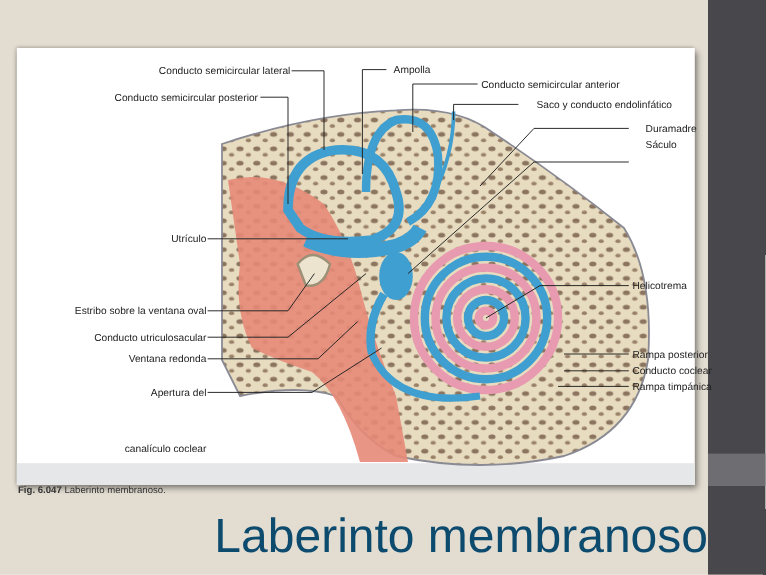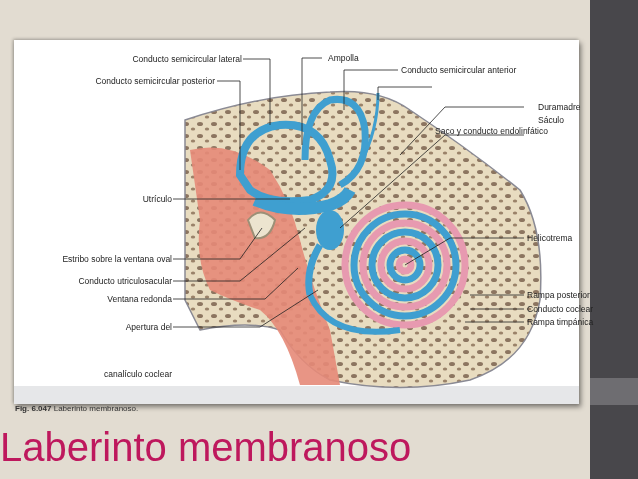--- a/index.html
+++ b/index.html
@@ -3,21 +3,21 @@
 <meta charset="utf-8">
 <style>
   html, body { margin:0; padding:0; }
   body { width:638px; height:479px; position:relative; overflow:hidden; background:#e2dcd1; font-family:"Liberation Sans", sans-serif; }
   .right-strip { position:absolute; left:590px; top:0; width:48px; height:479px; background:#48474b; }
   .right-band { position:absolute; left:590px; top:378px; width:48px; height:27px; background:#6e6d71; }
   .panel { position:absolute; left:14px; top:40px; width:565px; height:364px; background:#fff; box-shadow:2px 3px 5px rgba(0,0,0,0.45), -1px -1px 3px rgba(0,0,0,0.25); }
   .panel-footer { position:absolute; left:0; bottom:0; width:100%; height:18px; background:#e6e7e9; }
   .caption { position:absolute; left:15px; top:404px; font-size:8px; color:#333; }
   .caption b { font-weight:bold; }
-  .title { position:absolute; left:0; width:590px; top:425px; text-align:left; font-size:40px; color:#be185d; letter-spacing:0px; }
+  .title { position:absolute; left:0; width:590px; top:425px; text-align:right; font-size:40px; color:#0c4a6e; letter-spacing:0px; }
   svg.art { position:absolute; left:0; top:0; }
   .lbl { position:absolute; font-size:8.5px; color:#222; white-space:nowrap; line-height:10px; }
   .lbl.r { text-align:right; }
 </style>
 </head>
 <body>
 
 <div class="right-strip"></div>
 <div class="right-band"></div>
 
@@ -88,21 +88,21 @@
 <div class="lbl r" style="right:423px; top:76px;">Conducto semicircular posterior</div>
 <div class="lbl r" style="right:466px; top:194px;">Utrículo</div>
 <div class="lbl r" style="right:466px; top:254px;">Estribo sobre la ventana oval</div>
 <div class="lbl r" style="right:466px; top:276px;">Conducto utriculosacular</div>
 <div class="lbl r" style="right:466px; top:294px;">Ventana redonda</div>
 <div class="lbl r" style="right:466px; top:322px;">Apertura del</div>
 <div class="lbl r" style="right:466px; top:334px;margin-top:35px;">canalículo coclear</div>
 
 <div class="lbl" style="left:328px; top:53px;">Ampolla</div>
 <div class="lbl" style="left:401px; top:65px;">Conducto semicircular anterior</div>
-<div class="lbl" style="left:435px; top:82px;margin-top:44px;">Saco y conducto endolinfático</div>
+<div class="lbl" style="left:447px; top:82px;">Saco y conducto endolinfático</div>
 <div class="lbl" style="left:538px; top:102px;">Duramadre</div>
 <div class="lbl" style="left:538px; top:115px;">Sáculo</div>
 <div class="lbl" style="left:527px; top:233px;text-align:center;">Helicotrema</div>
 <div class="lbl" style="left:527px; top:290px;">Rampa posterior</div>
 <div class="lbl" style="left:527px; top:304px;">Conducto coclear</div>
 <div class="lbl" style="left:527px; top:317px;">Rampa timpánica</div>
 
 <div class="caption">
   <b>Fig. 6.047</b>
   <span>Laberinto membranoso.</span>

